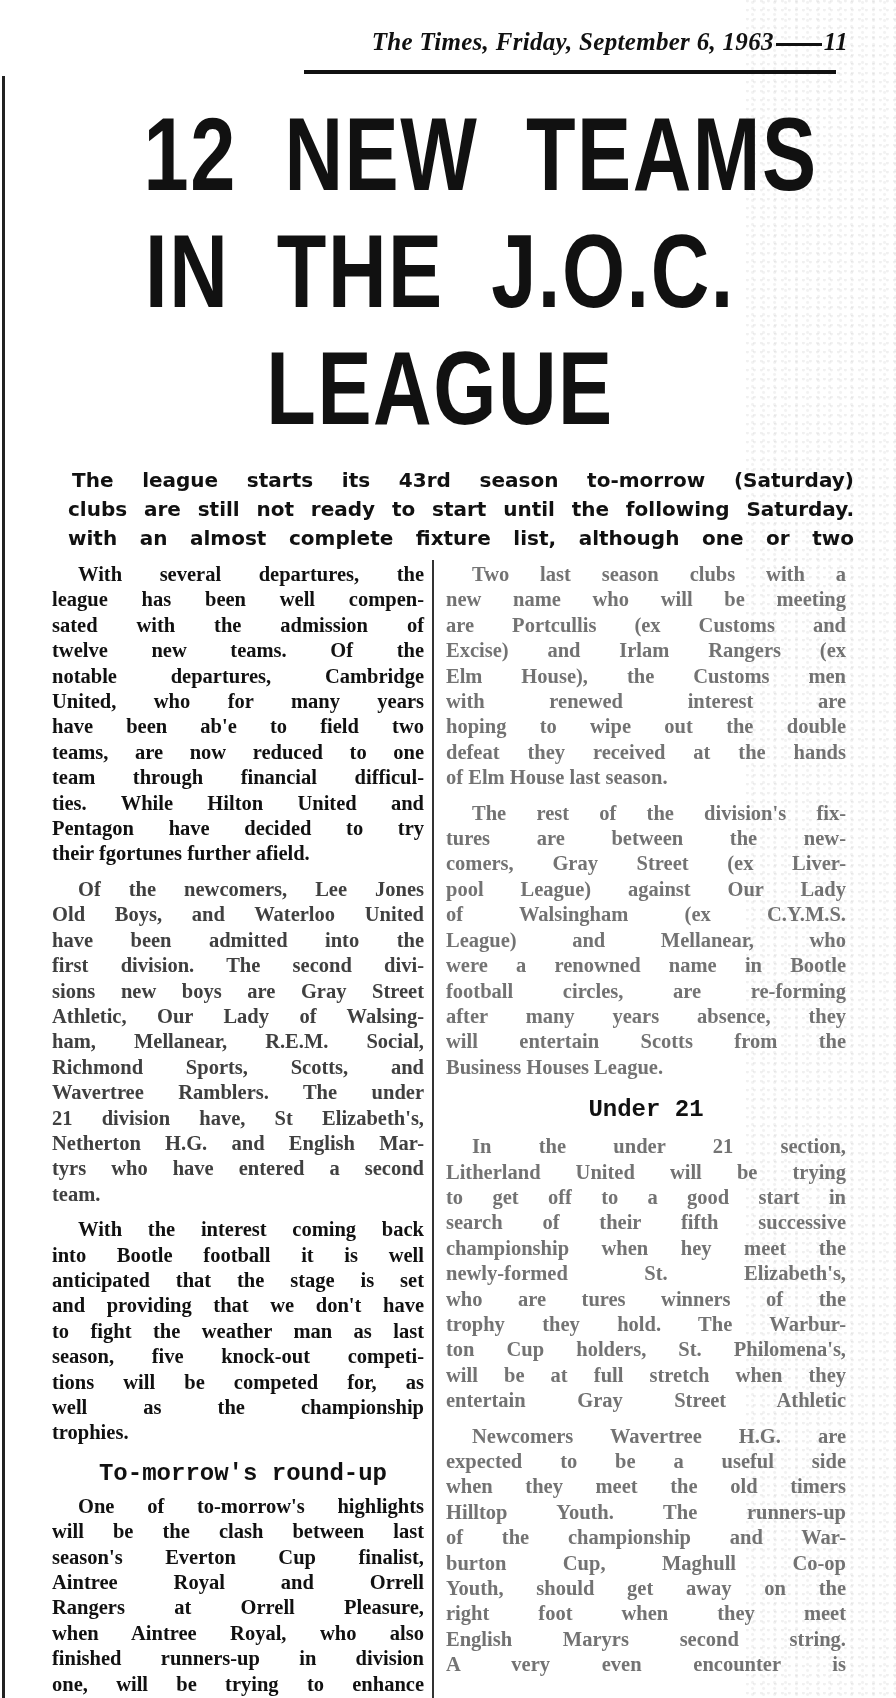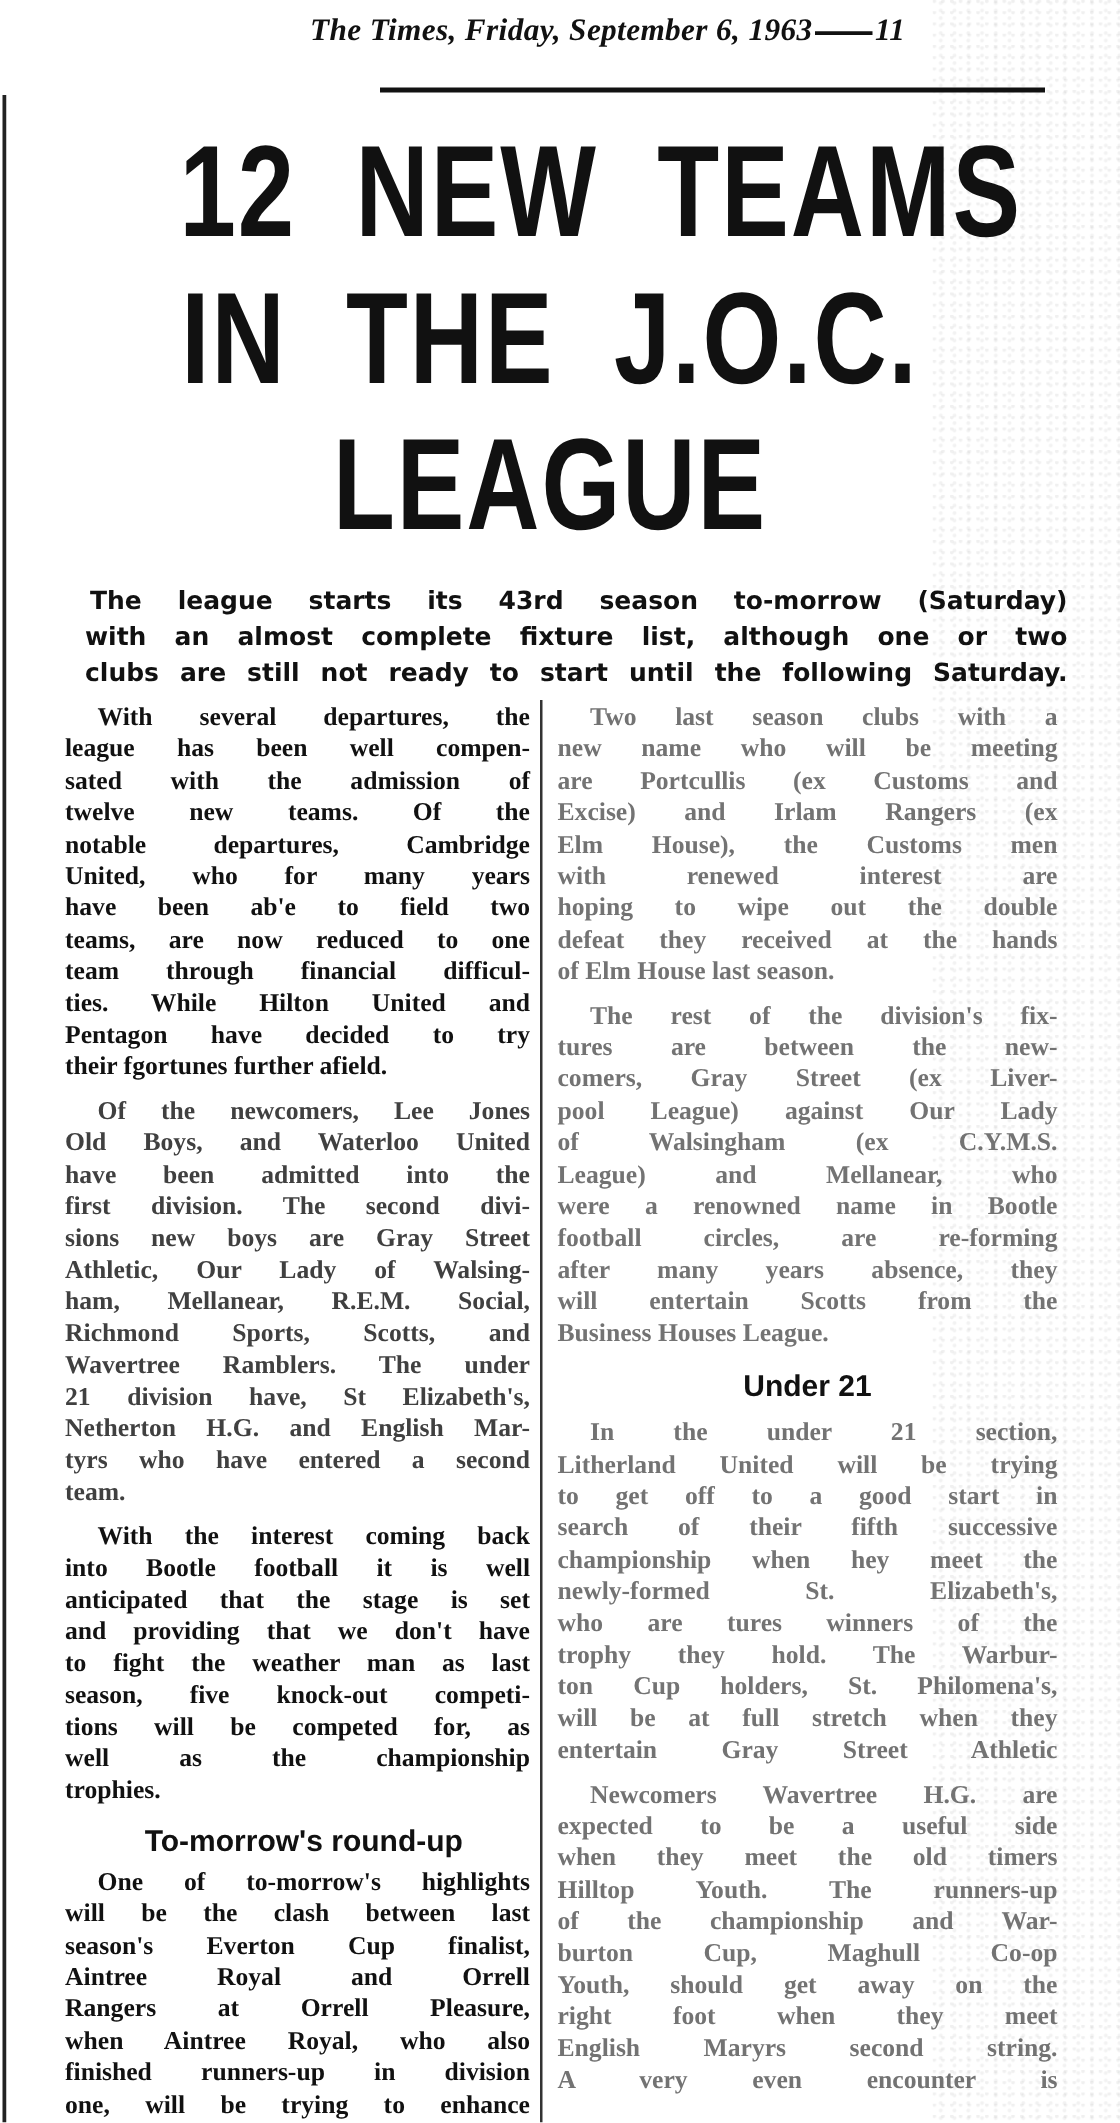--- a/index.html
+++ b/index.html
@@ -28,29 +28,30 @@
     .left-rule {
       position: absolute;
       left: 2px;
       top: 76px;
       width: 3px;
       height: 1622px;
       background: #222;
     }
     .masthead {
       position: absolute;
-      top: 11px;
+      top: 28px;
       left: 248px;
       width: 600px;
       font-family: "Liberation Serif", "DejaVu Serif", serif;
       font-style: italic;
       font-weight: bold;
       font-size: 25px;
       letter-spacing: 0.3px;
       white-space: nowrap;
+      text-align: right;
     }
     .masthead .dash {
       display: inline-block;
       width: 46px;
       height: 3px;
       background: #111;
       vertical-align: middle;
       margin: 0 2px;
     }
     .masthead-rule {
@@ -118,21 +119,21 @@
     .para .ln {
       display: block;
       text-align: justify;
       text-align-last: justify;
       white-space: nowrap;
       overflow: visible;
     }
     .para .ln.last { text-align-last: left; }
     .para .ln.indent { padding-left: 26px; }
     .subhead {
-      font-family: Liberation Sans, sans-serif;
+      font-family: Liberation Mono, monospace;
       font-weight: bold;
       font-size: 24px;
       line-height: 32px;
       margin: 12px 0 4px 0;
     }
     .subhead.center { text-align: center; margin: 14px 0 8px 0; }
     .subhead.left { text-align: center; padding-left: 10px; }
     .faded { color: #404040; }
     .right .para .ln { color: #737373; }
   </style>
@@ -148,22 +149,22 @@
 <div class="masthead-rule"></div>
 
 <h1 class="headline" style="margin:0;">
   <span class="line l1">12 NEW TEAMS</span>
   <span class="line l2">IN THE J.O.C.</span>
   <span class="line l3">LEAGUE</span>
 </h1>
 
 <div class="standfirst">
   <span class="sl first">The league starts its 43rd season to-morrow (Saturday)</span>
+  <span class="sl">clubs are still not ready to start until the following Saturday.</span>
   <span class="sl">with an almost complete fixture list, although one or two</span>
-  <span class="sl">clubs are still not ready to start until the following Saturday.</span>
 </div>
 
 <div class="col-divider"></div>
 
 <div class="col left">
   <div class="para">
     <span class="ln indent">With several departures, the</span>
     <span class="ln">league has been well compen-</span>
     <span class="ln">sated with the admission of</span>
     <span class="ln">twelve new teams. Of the</span>

